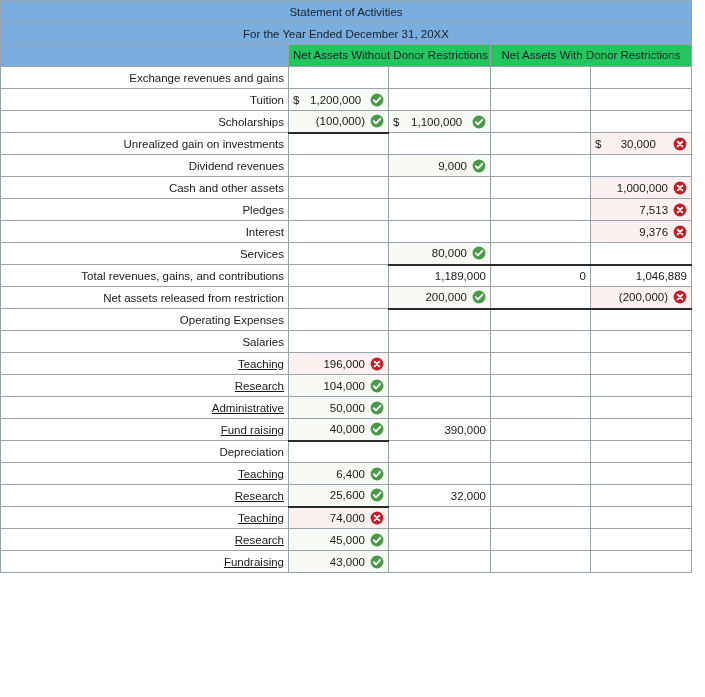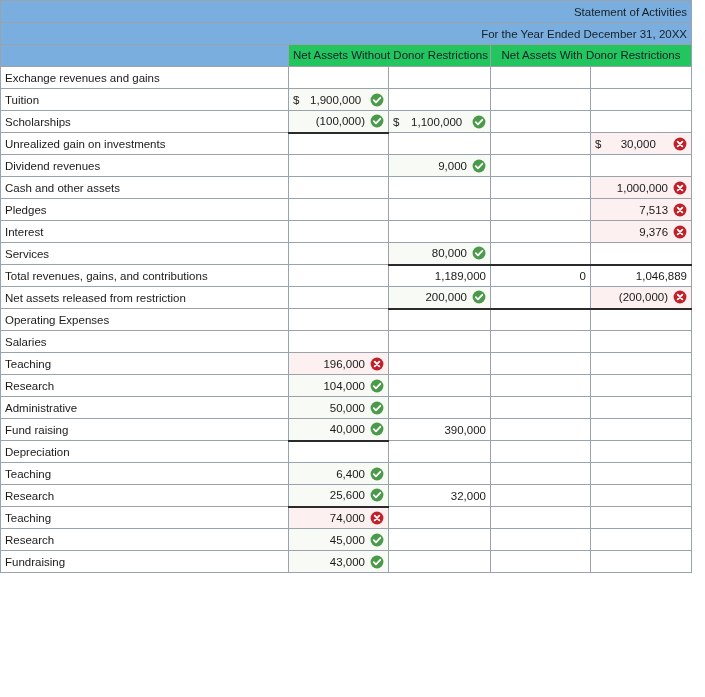--- a/index.html
+++ b/index.html
@@ -37,21 +37,21 @@
     vertical-align: middle;
     box-sizing: border-box;
     font-weight: normal;
     overflow: hidden;
     white-space: nowrap;
   }
 
   
   .title-band {
     background: #7aaede;
-    text-align: right;
+    text-align: center;
     font-weight: bold;
     font-size: 11.5px;
     color: #15202b;
     height: 23px;
   }
 
   
   .col-head {
     background: #22c55e;
     text-align: center;
@@ -62,23 +62,23 @@
     white-space: normal;
     line-height: 1.25;
     padding: 0 10px;
   }
   .col-head-blank {
     background: #7aaede;
     height: 52px;
   }
 
   
-  .lbl        { text-align: left; }
+  .lbl        { text-align: right; }
   .ind1       { padding-left: 18px; }
-  .ind2       { padding-left: 34px; }
+  .ind2       { padding-left: 34px; text-decoration: underline; }
 
   .num {
     text-align: right;
     position: relative;
     padding-right: 4px;
   }
 
   
   .graded-ok   { background: #f7faf5; }
   .graded-bad  { background: #fdf0f0; }
@@ -155,21 +155,21 @@
           <div class="cellwrap">
             <span class="valtxt"></span>
           </div>
         </td>
       </tr>
       <tr>
         <td class="lbl ind1">Tuition</td>
         <td class="num graded-ok">
           <div class="cellwrap with-dollar">
             <span class="dollar">$</span>
-            <span class="valtxt">1,900,000</span>
+            <span class="valtxt">1,200,000</span>
             <span class="mark"><svg width="14" height="14" viewBox="0 0 24 24" aria-hidden="true">
                 <circle cx="12" cy="12" r="11" fill="#4a9a4a"></circle>
                 <path d="M6.5 12.4 L10.2 16.1 L17.6 8.2" fill="none" stroke="#ffffff" stroke-width="3.1" stroke-linecap="round" stroke-linejoin="round"></path>
               </svg></span>
           </div>
         </td>
         <td class="num">
           <div class="cellwrap">
             <span class="valtxt"></span>
           </div>

